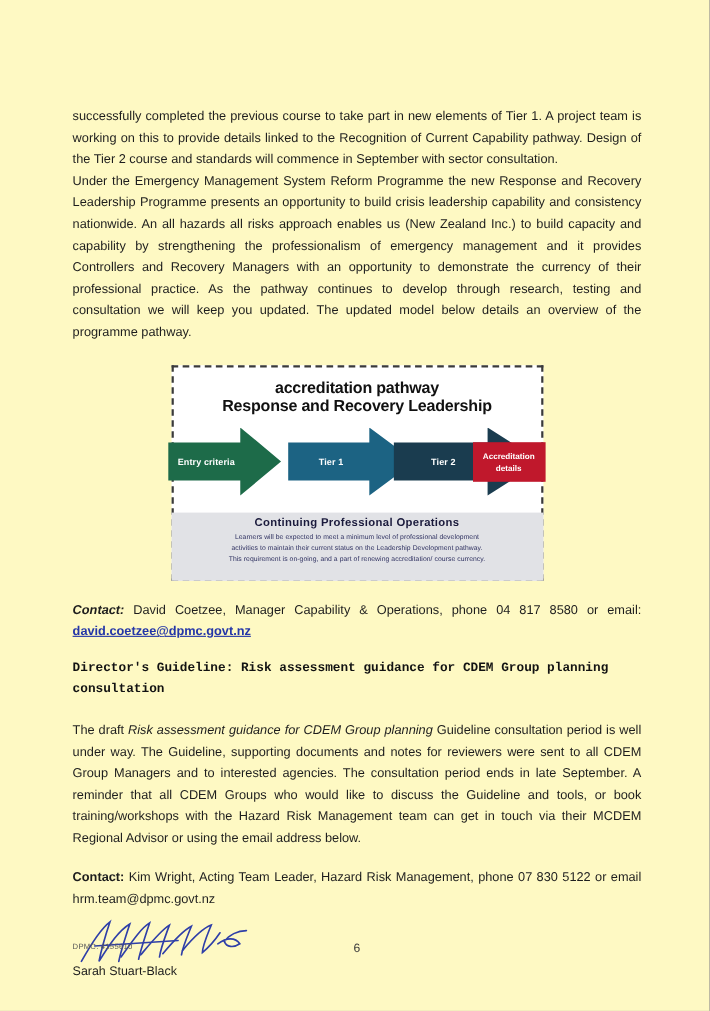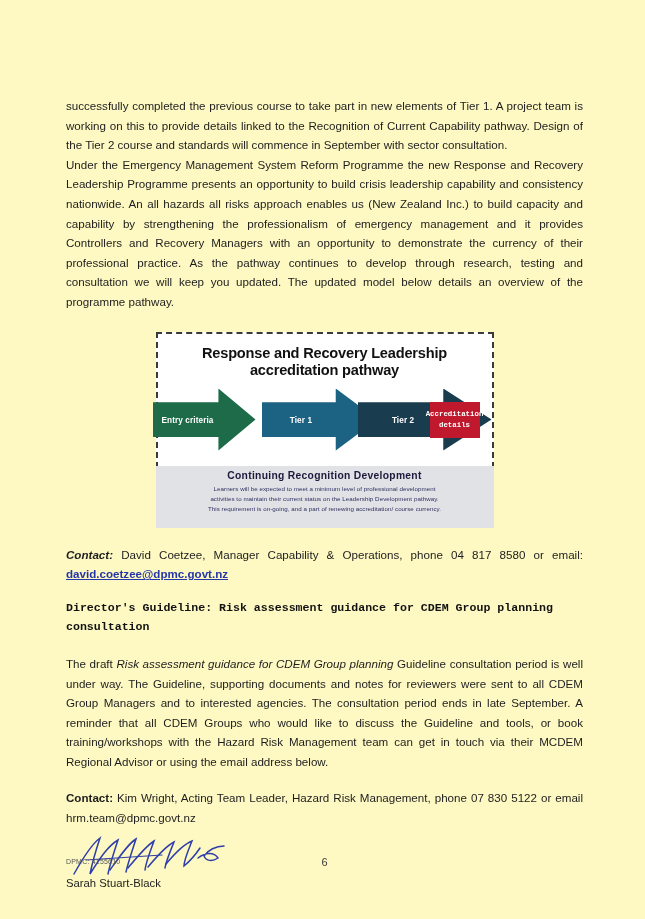--- a/index.html
+++ b/index.html
@@ -92,33 +92,32 @@
   .a-entry { left: -5px; width: 103px; }
   .a-entry .arrow-shape { background: #1d6b49; }
   .a-t1 { left: 104px; width: 116px; }
   .a-t1 .arrow-shape { background: #1c6383; }
   .a-t2 { left: 200px; width: 96px; padding-left: 38px; }
   .a-t2 .arrow-shape { background: #1a3c4f; }
   .block-accred {
     position: absolute;
     left: 272px;
     top: 13px;
-    width: 50px;
+    width: 66px;
     height: 36px;
     background: #c0182c;
     color: #ffffff;
     font-weight: bold;
     font-size: 7.4px;
     line-height: 11px;
     display: flex;
     flex-direction: column;
     align-items: center;
     justify-content: center;
     text-align: center;
-    font-family: Liberation Mono, monospace;
   }
   .cpd {
     position: absolute;
     left: -2px;
     right: -2px;
     bottom: -2px;
     height: 62px;
     background: #e1e2e6;
     box-sizing: border-box;
   }
@@ -214,22 +213,22 @@
   <div class="content">
 
     <p class="body-text" style="margin-top:96px;">successfully completed the previous course to take part in new elements of Tier 1. A project team is working on this to provide details linked to the Recognition of Current Capability pathway. Design of the Tier 2 course and standards will commence in September with sector consultation.</p>
 
     <p class="body-text gap-para">Under the Emergency Management System Reform Programme the new Response and Recovery Leadership Programme presents an opportunity to build crisis leadership capability and consistency nationwide. An all hazards all risks approach enables us (New Zealand Inc.) to build capacity and capability by strengthening the professionalism of emergency management and it provides Controllers and Recovery Managers with an opportunity to demonstrate the currency of their professional practice. As the pathway continues to develop through research, testing and consultation we will keep you updated. The updated model below details an overview of the programme pathway.</p>
 
     <div class="diagram-wrap">
       <div class="diagram">
 
         <div class="diag-title">
+          <div>accreditation pathway</div>
           <div>Response and Recovery Leadership</div>
-          <div>accreditation pathway</div>
         </div>
 
         <div class="flow">
 
           <div class="arrow a-entry">
             <div class="arrow-shape"></div>
             <div class="lbl">Entry criteria</div>
           </div>
 
           <div class="arrow a-t1">
@@ -243,21 +242,21 @@
           </div>
 
           <div class="block-accred">
             <span>Accreditation</span>
             <span>details</span>
           </div>
 
         </div>
 
         <div class="cpd">
-          <div class="cpd-title">Continuing Recognition Development</div>
+          <div class="cpd-title">Continuing Professional Operations</div>
           <div class="cpd-body">
             <div>Learners will be expected to meet a minimum level of professional development</div>
             <div>activities to maintain their current status on the Leadership Development pathway.</div>
             <div>This requirement is on-going, and a part of renewing accreditation/ course currency.</div>
           </div>
         </div>
 
       </div>
     </div>
 

